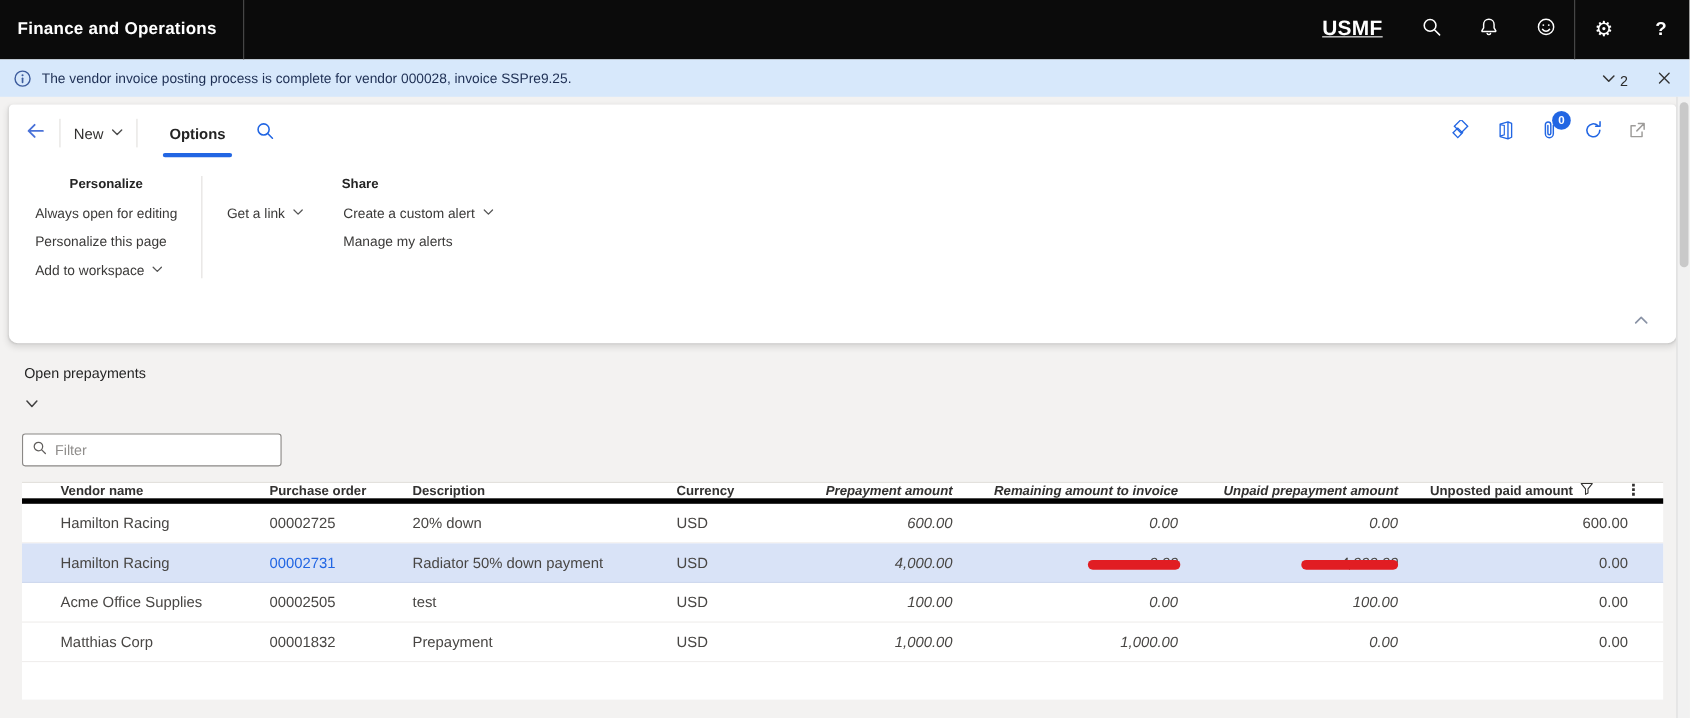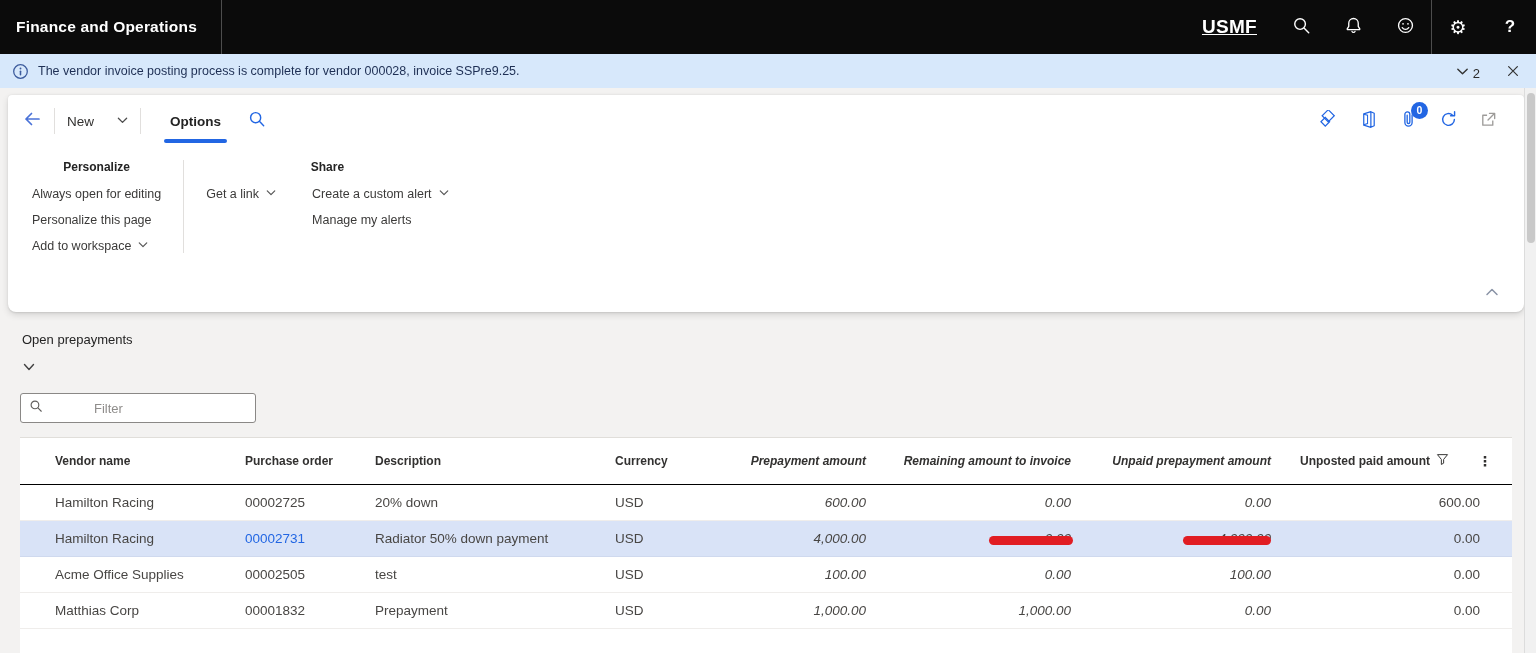--- a/index.html
+++ b/index.html
@@ -26,21 +26,21 @@
   .notif-close { margin-left:26px; }
   .notif-close svg { width:14px; height:14px; display:block; color:#333; }
 
   
   .card { margin:7px 12px 0 8px; height:217px; background:#fff; border-radius:4px 4px 8px 8px;
           box-shadow:0 0.6px 1.8px rgba(0,0,0,.1), 0 3px 7px rgba(0,0,0,.12); position:relative; }
   .cmdbar { height:52px; display:flex; align-items:center; padding:0 26px 0 14px; }
   .back-btn { color:#4a72d8; display:flex; }
   .back-btn svg { width:20px; height:20px; }
   .vsep { width:1px; height:26px; background:#e1dfdd; margin:0 12px; }
-  .new-btn { display:flex; align-items:center; gap:23px; font-size:13.5px; color:#323130; }
+  .new-btn { display:flex; align-items:center; gap:7px; font-size:13.5px; color:#323130; }
   .new-btn svg { width:11px; height:11px; color:#4d4d4d; }
   .options-tab { font-size:13.5px; font-weight:bold; color:#242424; position:relative; margin-left:14px; padding:0 3px; }
   .options-tab::after { content:""; position:absolute; left:-3px; right:-3px; bottom:-14px; height:4px; background:#2266e3; border-radius:2px; }
   .cmd-search { margin-left:24px; color:#2266e3; display:flex; }
   .cmd-search svg { width:18px; height:18px; }
   .cmdbar-right { margin-left:auto; display:flex; align-items:center; gap:21px; }
   .cmd-icon { color:#2266e3; display:flex; position:relative; }
   .cmd-icon svg { width:19px; height:19px; }
   .cmd-icon.gray { color:#9d9b99; }
   .badge { position:absolute; top:-8px; right:-10px; min-width:17px; height:17px; border-radius:9px; background:#2266e3; color:#fff;
@@ -61,28 +61,28 @@
 
   
   .page-sub { margin:20px 0 0 22px; font-size:13px; color:#242424; }
   .page-title-row { margin:7px 0 0 22px; display:flex; align-items:center; gap:9px; }
   .page-title { font-size:26px; font-weight:bold; color:#1b1a19; letter-spacing:.2px; }
   .page-title-row svg { width:14px; height:14px; color:#424242; margin-top:6px; }
 
   .filter-box { margin:15px 0 0 20px; width:236px; height:30px; background:#fff; border:1px solid #8a8886; border-radius:3px;
                 display:flex; align-items:center; padding:0 8px; gap:7px; }
   .filter-box svg { width:14px; height:14px; color:#605e5c; flex:none; }
-  .filter-box input { border:none; outline:none; width:100%; font-family:"Liberation Sans",sans-serif; font-size:13px; color:#0c4a6e; background:transparent;margin-left:44px; }
+  .filter-box input { border:none; outline:none; width:100%; font-family:"Liberation Sans",sans-serif; font-size:13px; color:#0c4a6e; background:transparent; }
   .filter-box input::placeholder { color:#8f8d8b; }
 
   
   .grid { margin:14px 0 0 20px; width:1492px; background:#fff; border-top:1px solid #e0deda; }
   .tr { display:grid; grid-template-columns:32px 190px 130px 240px 130px 130px 205px 200px 176px 1fr;
         height:36px; align-items:center; border-bottom:1px solid #efedeb; font-size:13.5px; color:#484644; }
-  .tr.thead { height:47px; border-bottom:1px solid #000000; font-size:12px; font-weight:bold; color:#323130; }
+  .tr.thead { height:19px; border-bottom:5px solid #000000; font-size:12px; font-weight:bold; color:#323130; }
   .td { padding-left:3px; overflow:hidden; white-space:nowrap; }
   .td.num { text-align:right; padding-right:6px; padding-left:0;font-style:italic; }
   .th-last { display:flex; align-items:center; justify-content:flex-end; gap:6px; padding-right:4px; }
   .th-last svg { width:13px; height:13px; flex:none; color:#323130; }
   .th-more { padding-left:25px; font-size:14px; font-weight:bold; color:#323130; font-family:"DejaVu Sans",sans-serif; }
   .tr.selected { background:#d9e3f7; border-bottom-color:#cfd9ee; }
   .po-link { color:#2266e3; }
   .cell-rel { position:relative; }
   .red-mark { position:absolute; height:9px; border-radius:5px; background:#e11d23; bottom:1px; }
   .red-mark.m1 { right:4px; width:84px; }

